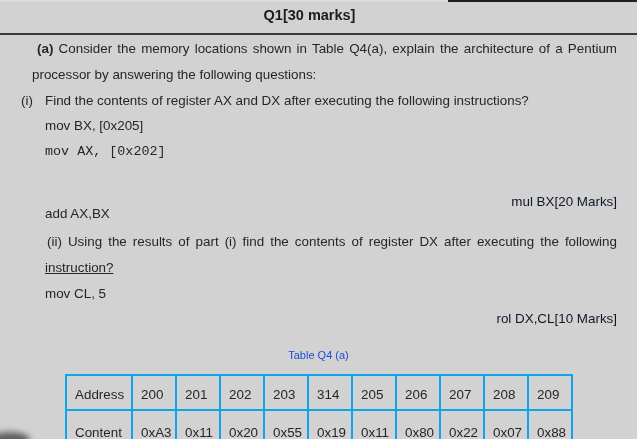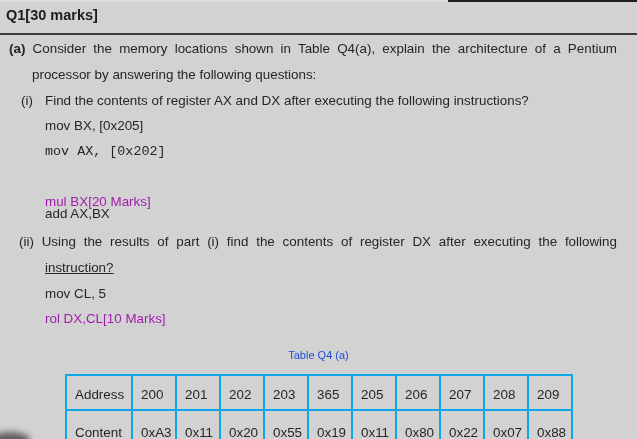--- a/index.html
+++ b/index.html
@@ -8,40 +8,41 @@
     width:637px;height:439px;
     background:#d2d2d2;
     overflow:hidden;
     font-family:"Liberation Sans", sans-serif;
     color:#232323;
   }
   .top-edge{position:absolute;top:0;left:448px;right:0;height:2px;background:#1f1f1f;}
   .top-edge-light{position:absolute;top:0;left:0;width:448px;height:2px;background:#dcdcdc;}
   .hdr{
     position:absolute;top:7px;left:6px;right:24px;
-    display:flex;justify-content:flex-start;
+    display:flex;justify-content:center;
     font-size:14.5px;font-weight:bold;color:#1c1c1c;
   }
   .sep{position:absolute;top:33px;left:0;right:0;height:2px;background:#3c3c3c;}
   .line{
     position:absolute;
     font-size:13.4px;line-height:15px;
     white-space:nowrap;color:#262626;
   }
   .just{
     white-space:normal;
     text-align:justify;
     text-align-last:justify;
+    margin-left:28px;
   }
   .b{font-weight:bold;}
   .mrk-i{display:inline-block;width:24px;}
   .marks-row{
     position:absolute;left:45px;right:20px;
-    display:flex;justify-content:flex-start;
-    font-size:13.4px;line-height:15px;color:#a21caf;
+    display:flex;justify-content:flex-end;
+    font-size:13.4px;line-height:15px;color:#0f172a;
   }
   .caption{position:absolute;top:349px;left:0;right:0;text-align:center;font-size:11px;color:#1d4ed8;}
   .q4table{
     position:absolute;top:374px;left:65px;
     border-collapse:collapse;table-layout:fixed;
     font-size:13.4px;color:#262626;
   }
   .q4table td{
     border:2px solid #0ea5e9;
     padding:4px 0 0 8px;
@@ -114,21 +115,21 @@
         <col style="width:44px;">
         <col style="width:44px;">
     </colgroup>
     <tbody>
         <tr class="r1">
       <td>Address</td>
       <td>200</td>
       <td>201</td>
       <td>202</td>
       <td>203</td>
-      <td>365</td>
+      <td>314</td>
       <td>205</td>
       <td>206</td>
       <td>207</td>
       <td>208</td>
       <td>209</td>
     </tr>
     <tr class="r2">
       <td>Content</td>
       <td>0xA3</td>
       <td>0x11</td>

